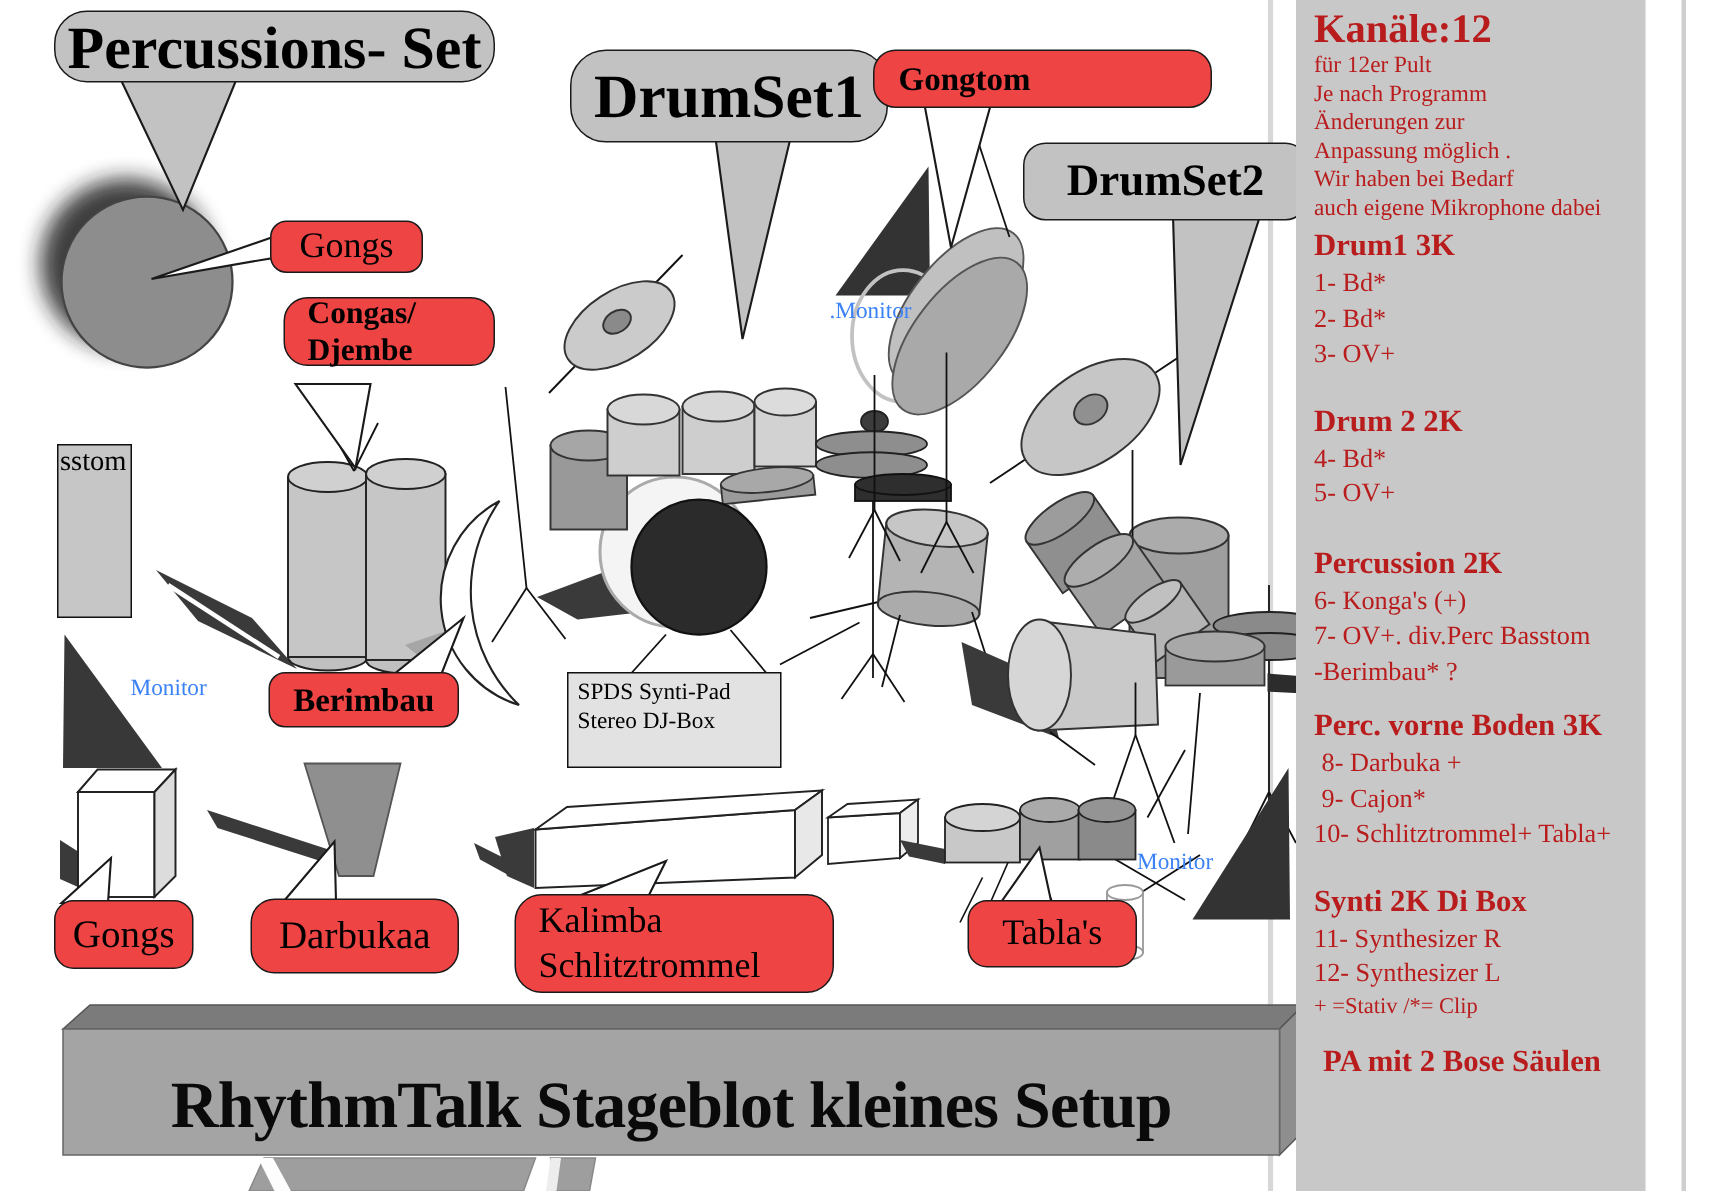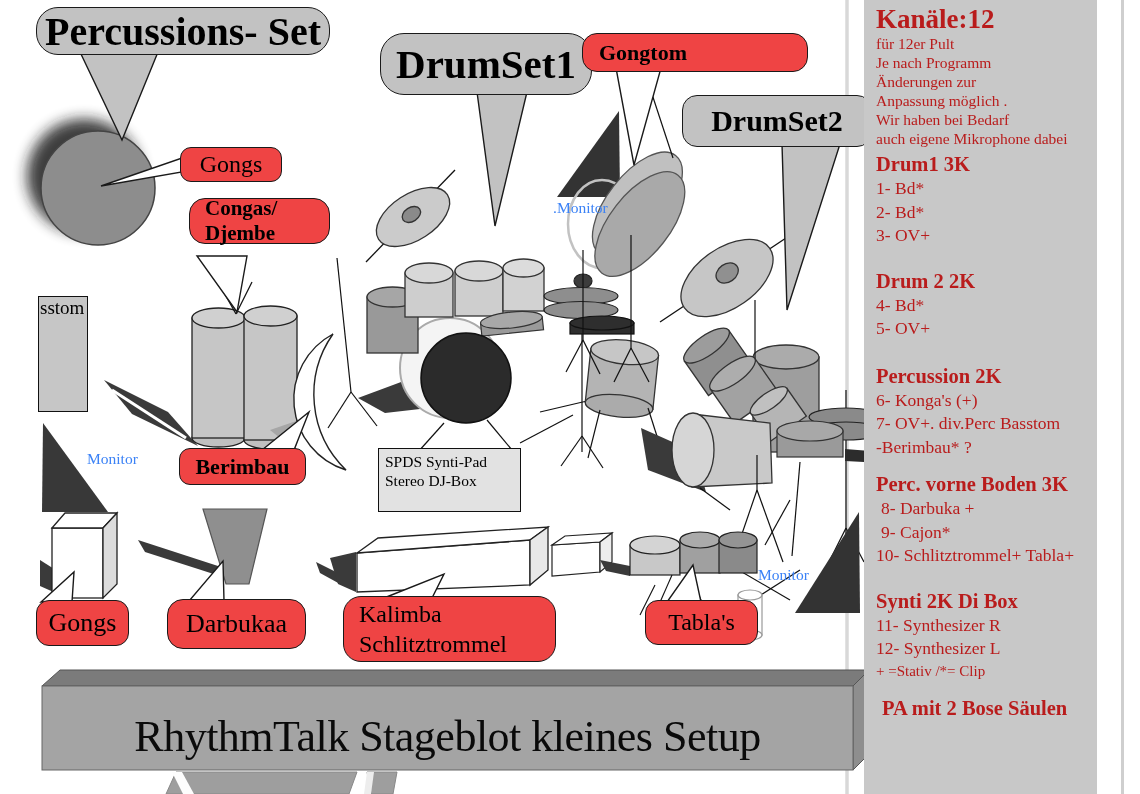--- a/index.html
+++ b/index.html
@@ -24,21 +24,21 @@
   .sb-h2{font-size:20.5px;font-weight:bold;line-height:26px;}
   .sb-item{font-size:17.5px;line-height:23.5px;white-space:nowrap;}
   .sb-fine{font-size:15px;line-height:20px;white-space:nowrap;}
   .sb-footer{font-size:20.5px;font-weight:bold;padding-left:6px;}
   .mt3{margin-top:3px;}.mt12{margin-top:12px;}.mt16{margin-top:16px;}
   .mt20{margin-top:20px;}.mt22{margin-top:22px;}
   #right-strip{position:absolute;z-index:2;left:1117px;top:0;width:23px;height:794px;background:#fff;}
   #right-strip .thin-line{position:absolute;left:4px;top:0;width:3px;height:794px;background:#cfcfcf;}
   #title-text{position:absolute;z-index:3;left:42px;top:688px;width:811px;height:96px;
               display:flex;align-items:center;justify-content:center;
-              font-size:44px;font-weight:normal;letter-spacing:-0.5px;color:#0a0a0a;}
+              font-size:44px;font-weight:bold;letter-spacing:-0.5px;color:#0a0a0a;}
 </style>
 </head>
 <body>
 
 <div id="stage">
 
 <svg id="shapes" width="1140" height="794" viewBox="0 0 1140 794">
   <defs>
     <filter id="soft" x="-60%" y="-60%" width="220%" height="220%">
       <feGaussianBlur stdDeviation="7"></feGaussianBlur>

